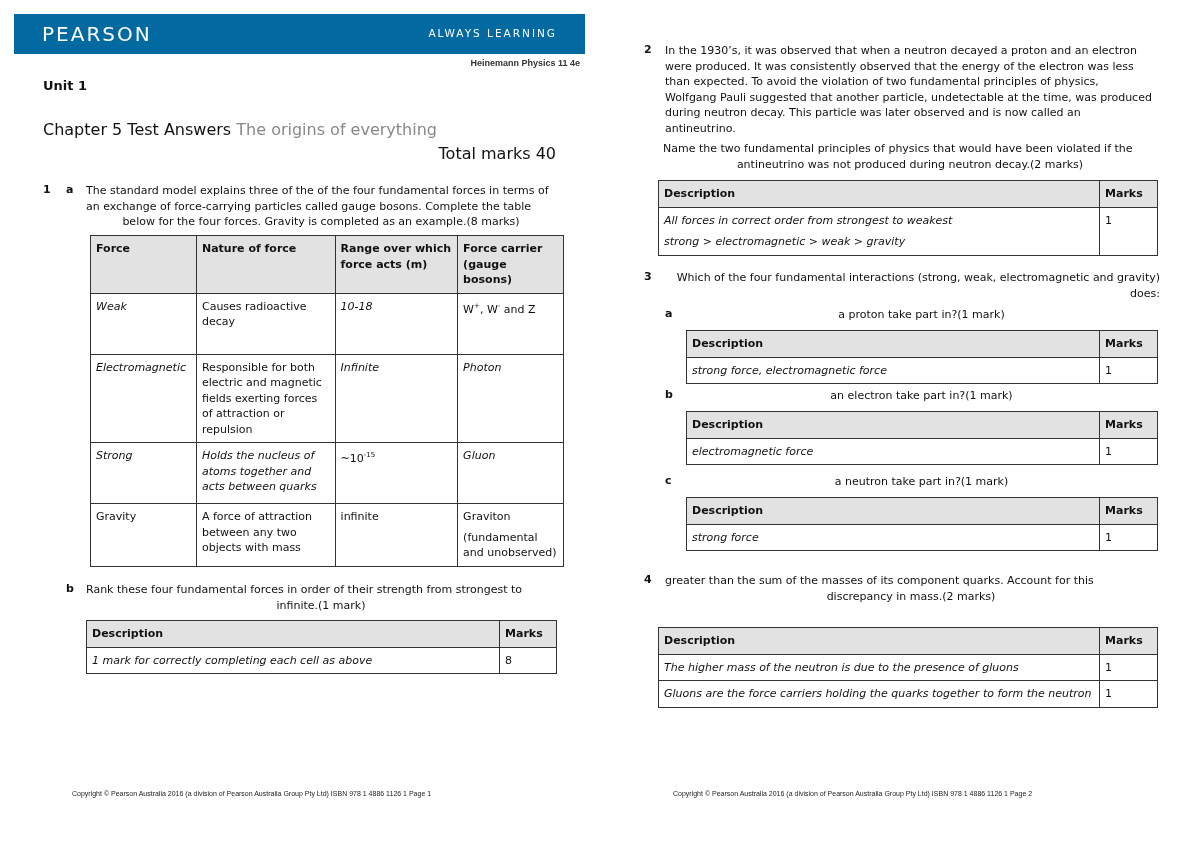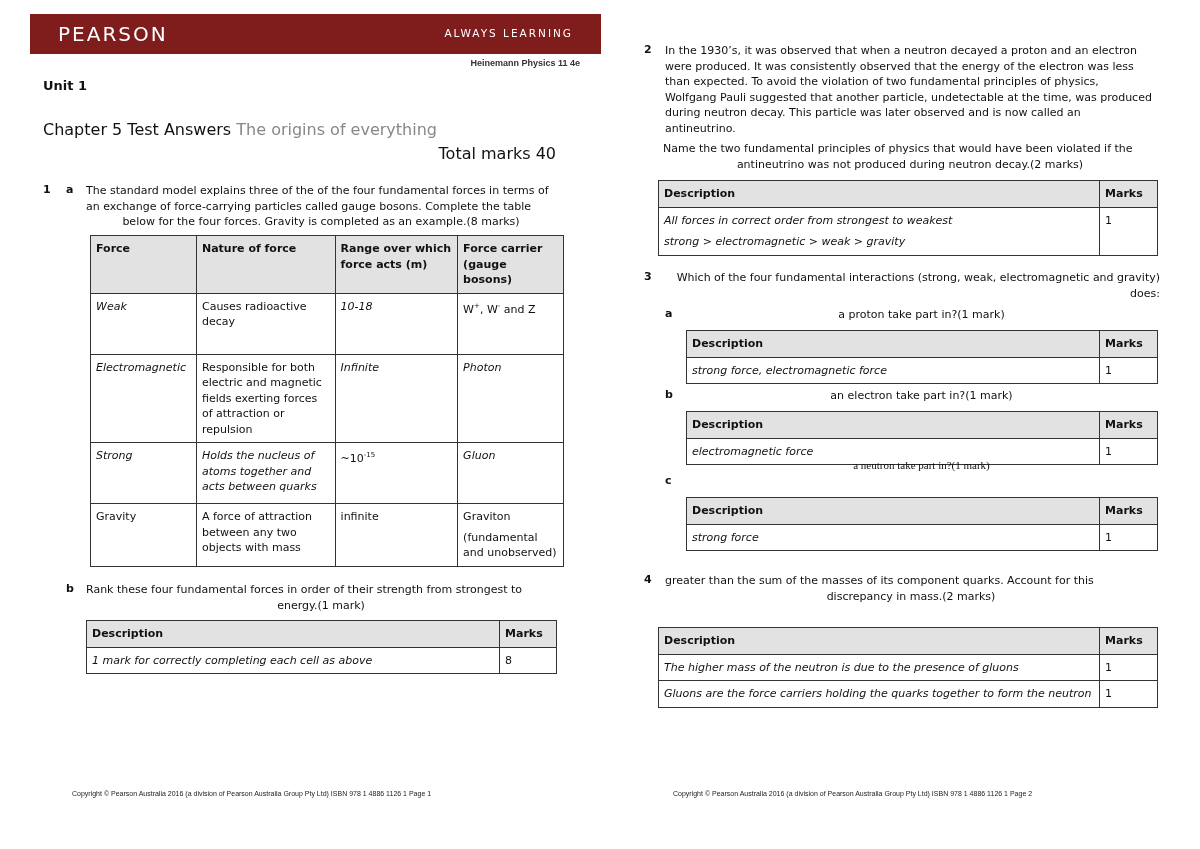--- a/index.html
+++ b/index.html
@@ -5,22 +5,22 @@
     html, body { margin: 0; padding: 0; background: #ffffff; }
     body {
       width: 1200px; height: 849px; position: relative; overflow: hidden;
       font-family: "DejaVu Sans", sans-serif; color: #111;
     }
     .page { position: absolute; top: 0; height: 849px; }
     #page1 { left: 0; width: 600px; }
     #page2 { left: 600px; width: 600px; }
 
     .banner {
-      position: absolute; left: 30px; top: 14px; width: 571px; height: 40px;
-      background: #7f1d1d; color: #fff;
+      position: absolute; left: 14px; top: 14px; width: 571px; height: 40px;
+      background: #0369a1; color: #fff;
     }
     .banner .logo {
       position: absolute; left: 28px; top: 8px; font-size: 20px; letter-spacing: 2px;
       font-family: "DejaVu Sans", sans-serif;
     }
     .banner .tagline {
       position: absolute; right: 28px; top: 13px; font-size: 10.5px; letter-spacing: 2px;
     }
     .book-ref {
       position: absolute; right: 20px; top: 58px; font-size: 9px; font-weight: bold;
@@ -127,21 +127,21 @@
         <div style="margin-top:5px;">(fundamental and unobserved)</div>
       </td>
     </tr>
   </tbody>
     </table>
 
   <div class="qnum" style="left:66px; top:582px;">b</div>
   <div class="qtext" style="left:86px; top:582px; width:470px;">
     <div>Rank these four fundamental forces in order of their strength from strongest to</div>
     <div class="qline">
-      <span>energy.</span>
+      <span>infinite.</span>
       <span>(1 mark)</span>
     </div>
   </div>
   <table class="grid" style="left:86px; top:620px; width:471px;">
     <colgroup>
         <col style="width:414px">
         <col style="width:57px">
       </colgroup>
     <tbody>
         <tr>
@@ -240,21 +240,21 @@
       <th>Marks</th>
     </tr>
     <tr>
       <td class="it">electromagnetic force</td>
       <td>1</td>
     </tr>
   </tbody>
     </table>
 
   <div class="qnum" style="left:65px; top:474px;">c</div>
-  <div class="qtext qline" style="left:86px; top:458px; width:471px;font-family:Liberation Serif, serif;">
+  <div class="qtext qline" style="left:86px; top:474px; width:471px;">
     <span>a neutron take part in?</span>
     <span>(1 mark)</span>
   </div>
   <table class="grid" style="left:86px; top:497px; width:472px;">
     <colgroup>
         <col style="width:414px">
         <col style="width:58px">
       </colgroup>
     <tbody>
         <tr>

